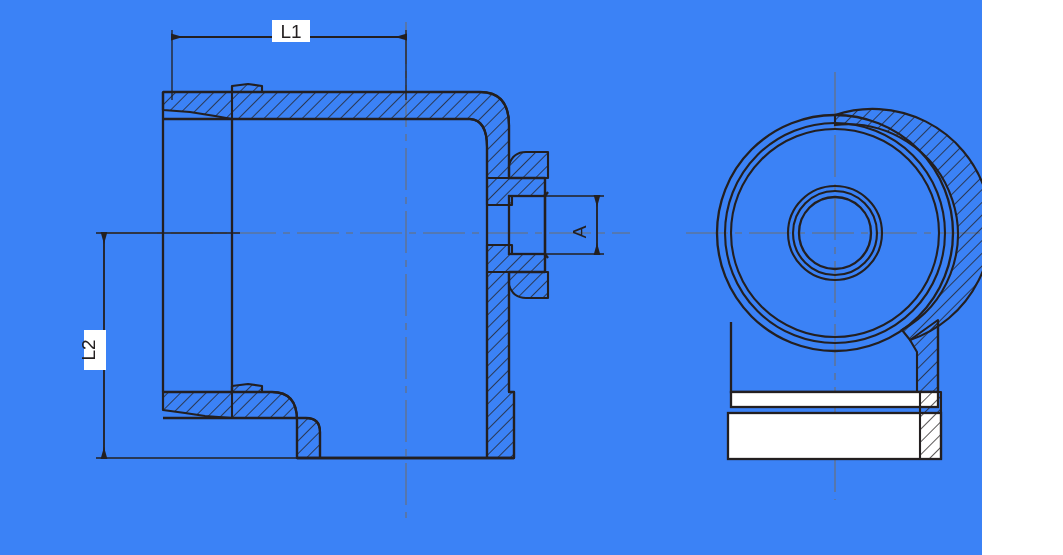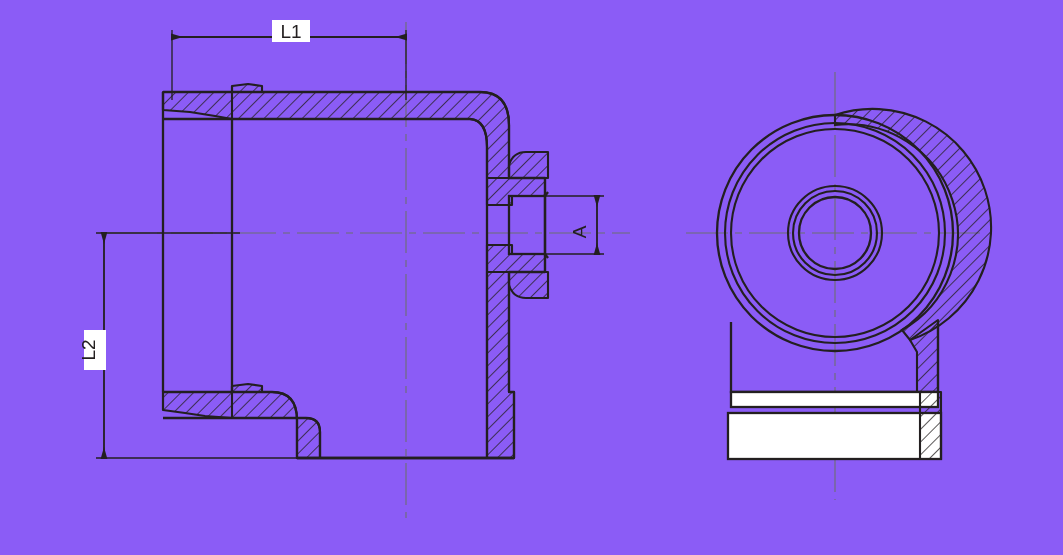--- a/index.html
+++ b/index.html
@@ -4,23 +4,23 @@
 <title>Technical Drawing</title>
 <style>
   html, body {
     margin: 0;
     padding: 0;
     background: #ffffff;
     font-family: "Liberation Sans", sans-serif;
   }
   #page {
     position: relative;
-    width: 1063px;
+    width: 982px;
     height: 555px;
-    background: #8b5cf6;
+    background: #3b82f6;
     overflow: hidden;
   }
   #drawing {
     position: absolute;
     left: 0;
     top: 0;
     width: 1063px;
     height: 555px;
   }
   .dim-text {

